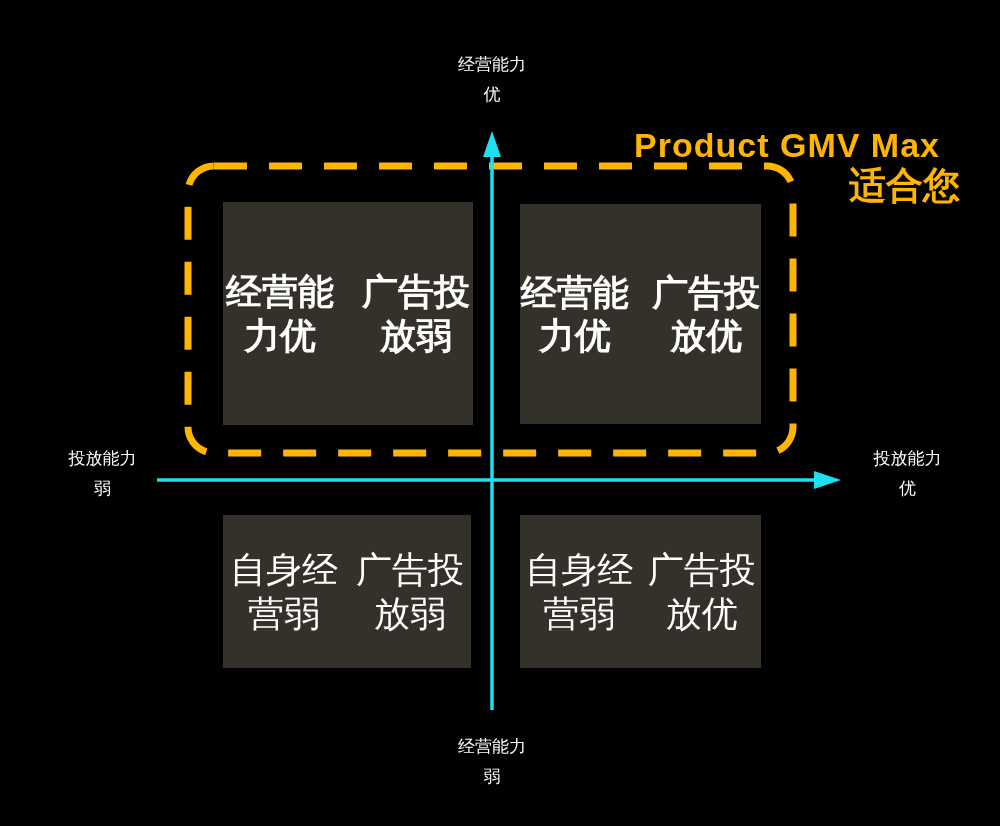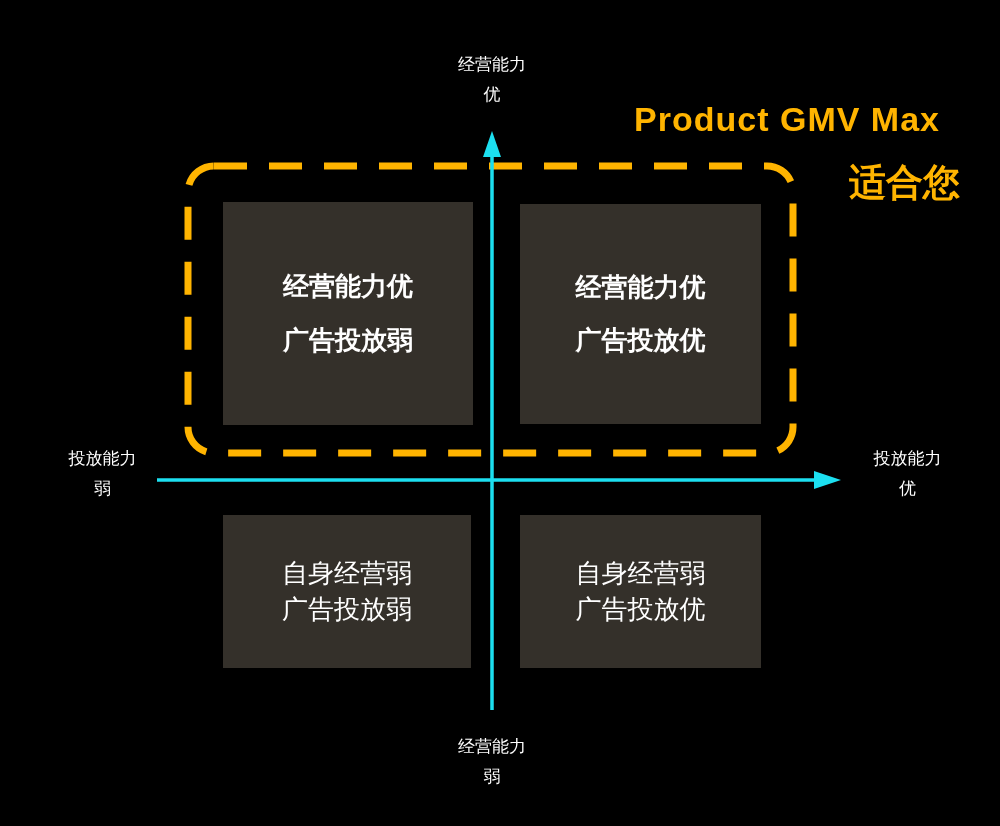--- a/index.html
+++ b/index.html
@@ -34,26 +34,26 @@
   }
   .axis-arrow {
     fill: var(--axis, #1CDFF0);
     stroke: none;
   }
 
   
   .quad-box {
     position: absolute;
     display: flex;
-    flex-direction: column;
+    flex-direction: row;
     justify-content: center;
     align-items: center;
     background: var(--box-background, #34302A);
     color: var(--box-text, #FFFFFF);
-    font-size: 26px;
+    font-size: 36px;
     line-height: 1.2;
     text-align: center;
   }
   .q-top { font-weight: bold; gap: 22px; }
   .q-bottom { font-weight: normal; gap: 4px; }
   .q-tl { left: 223px; top: 202px; width: 250px; height: 223px; }
   .q-tr { left: 520px; top: 204px; width: 241px; height: 220px; }
   .q-bl { left: 223px; top: 515px; width: 248px; height: 153px; }
   .q-br { left: 520px; top: 515px; width: 241px; height: 153px; }
 
@@ -78,25 +78,26 @@
     right: 60px;
     text-align: right;
     color: var(--highlight, #FFB400);
     font-weight: bold;
     line-height: 1.1;
   }
   .gmv-title .l1 {
     display: block;
     font-size: 34px;
     letter-spacing: 1px;
+    margin-top: 26px;
   }
   .gmv-title .l2 {
     display: block;
     font-size: 37px;
-    margin-top: 25px;
+    margin-top: 2px;
     margin-right: -20px;
   }
 </style>
 </head>
 <body>
 
 <div class="canvas" style="--background: #000000; --axis: #1CDFF0; --highlight: #FFB400; --box-background: #34302A; --box-text: #FFFFFF;">
 
   <svg class="axes-svg" viewBox="0 0 1000 826" aria-hidden="true">
     <rect class="dash-rect" x="188" y="166" width="605" height="287" rx="26"></rect>

